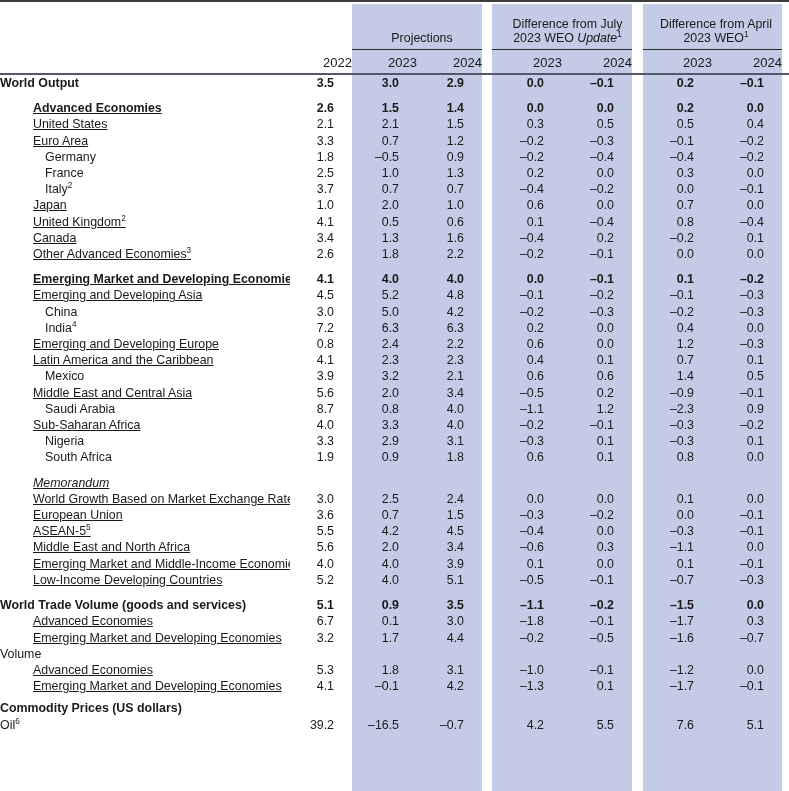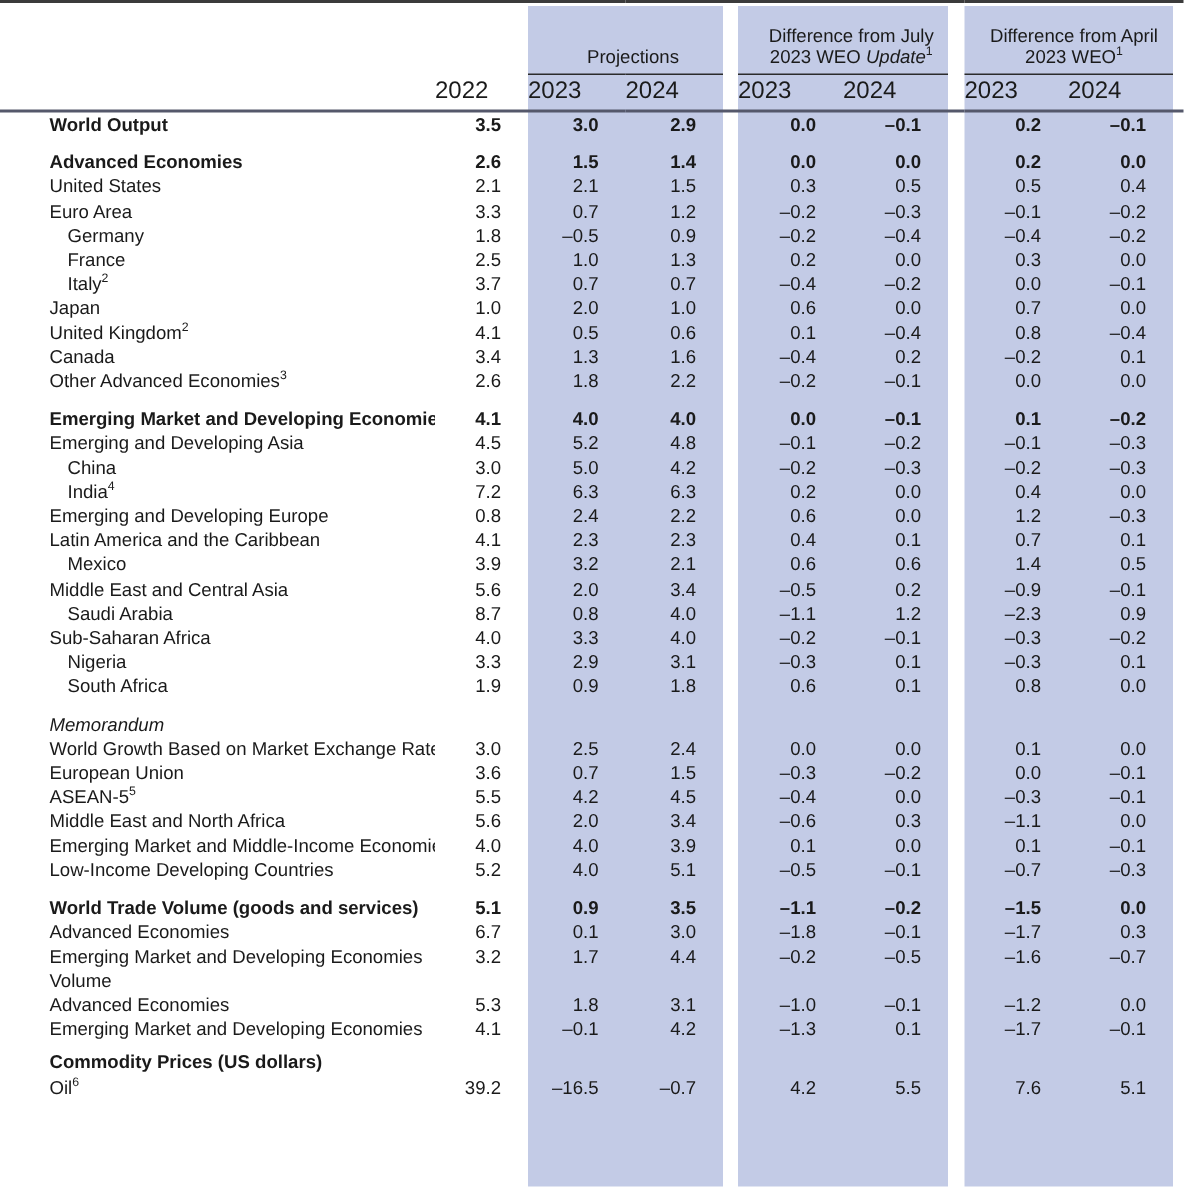--- a/index.html
+++ b/index.html
@@ -84,22 +84,22 @@
     display: block;
     padding: 0 3px;
   }
 
   .hdr-rule td {
     height: 4px;
   }
   .hdr-rule td.u { border-bottom: 1.3px solid #2b2b2b; }
 
   .hdr-years td {
-    text-align: left;
-    font-size: 16px;
+    text-align: right;
+    font-size: 13px;
     height: 20px;
     padding-top: 2px;
     padding-bottom: 3px;
     vertical-align: bottom;
   }
 
   .hdr-bottom-rule td {
     height: 3px;
   }
   .hdr-bottom-rule td.rule-seg {
@@ -109,28 +109,27 @@
   
   tr.drow td {
     height: 16.2px;
     line-height: 16.2px;
     font-size: 12.4px;
     white-space: nowrap;
     overflow: hidden;
   }
   tr.drow td.label {
     text-align: left;
-    padding-left: 33px;
   }
   tr.drow td.num {
     text-align: right;
     padding-right: 18px;
   }
 
-  .ind1 { padding-left: 33px !important; }
+  .ind1 { padding-left: 33px !important; text-decoration: underline; }
   .ind2 { padding-left: 45px !important; margin-top: 28px; }
 
   tr.bold td { font-weight: bold; }
   .ital { font-style: italic; }
 
   tr.spacer td {
     height: 9px;
     line-height: 9px;
   }
   tr.spacer-sm td {

